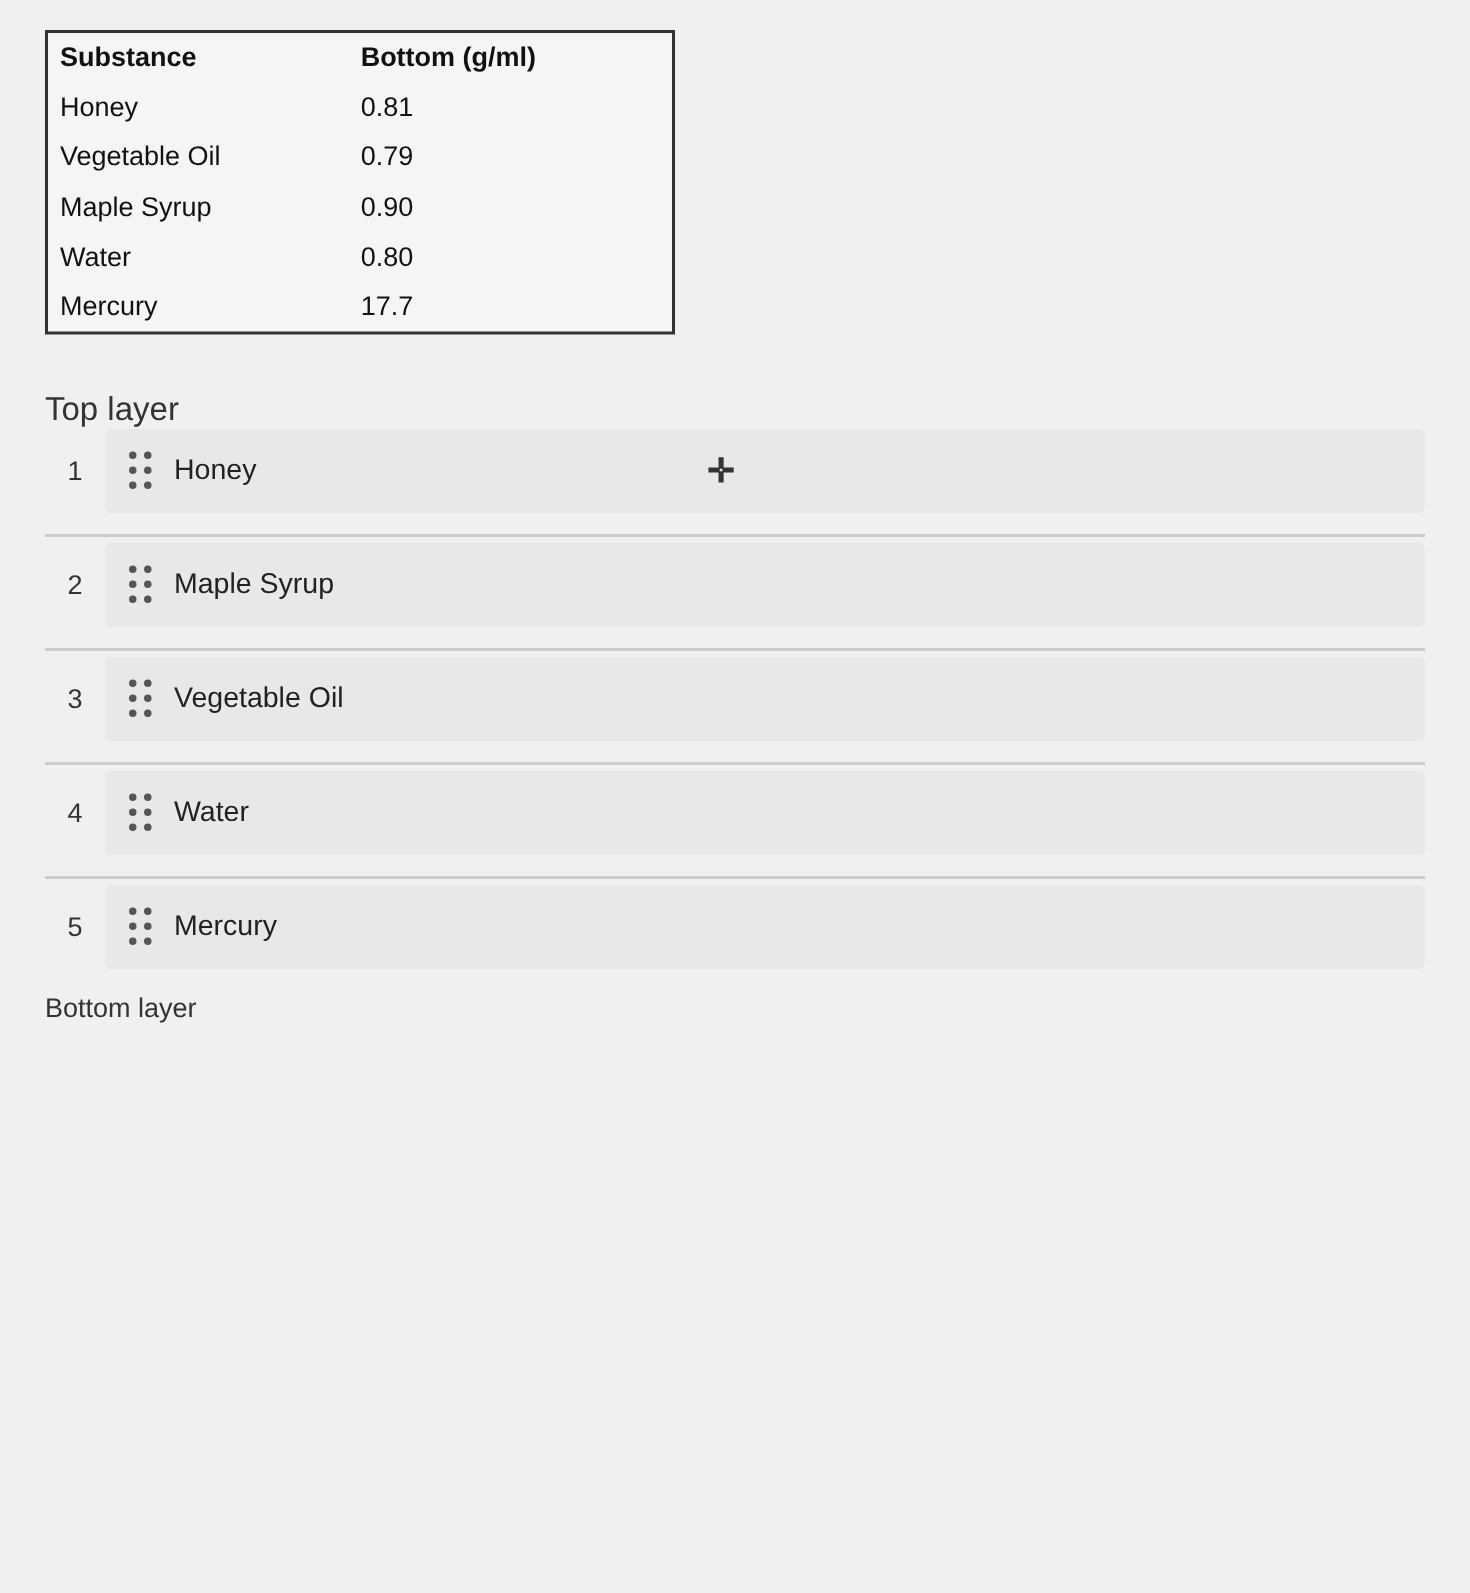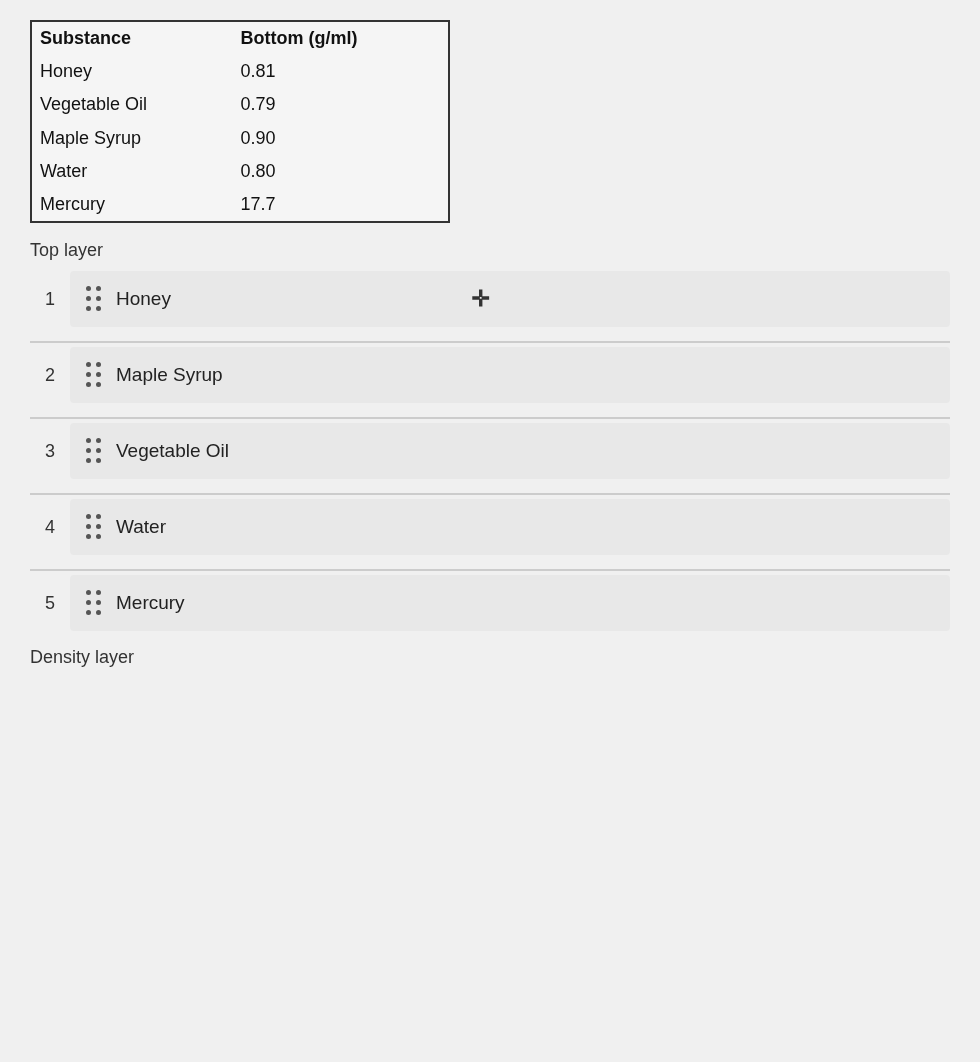--- a/index.html
+++ b/index.html
@@ -14,21 +14,21 @@
       font-size: 18px;
       color: #111;
       width: 980px;
       min-height: 1062px;
       padding: 20px 30px;
     }
 
     .table-container {
       border: 2px solid #333;
       display: inline-block;
-      margin-bottom: 12px;
+      margin-bottom: 32px;
       min-width: 420px;
       background: #f5f5f5;
     }
 
     .data-table {
       border-collapse: collapse;
       width: 100%;
     }
 
     .data-table th,
@@ -38,23 +38,23 @@
       font-size: 18px;
       font-weight: normal;
       line-height: 1.4;
     }
 
     .data-table th {
       font-weight: 600;
     }
 
     .section-label {
-      font-size: 18px;
-      color: #333;
-      margin-bottom: 10px;
+      font-size: 22px;
+      color: #333;
+      margin-bottom: 0;
       font-weight: normal;
     }
 
     .layers-container {
       display: flex;
       flex-direction: column;
       gap: 0;
       width: 100%;
     }
 
@@ -239,16 +239,16 @@
           <div class="dot"></div>
           <div class="dot"></div>
           <div class="dot"></div>
           <div class="dot"></div>
         </div>
         <span class="layer-name">Mercury</span>
       </div>
     </div>
   </div>
 
-<div class="bottom-label" id="bottom-label">Density layer</div>
+<div class="bottom-label" id="bottom-label">Bottom layer</div>
 
 
 
 
 </body></html>

